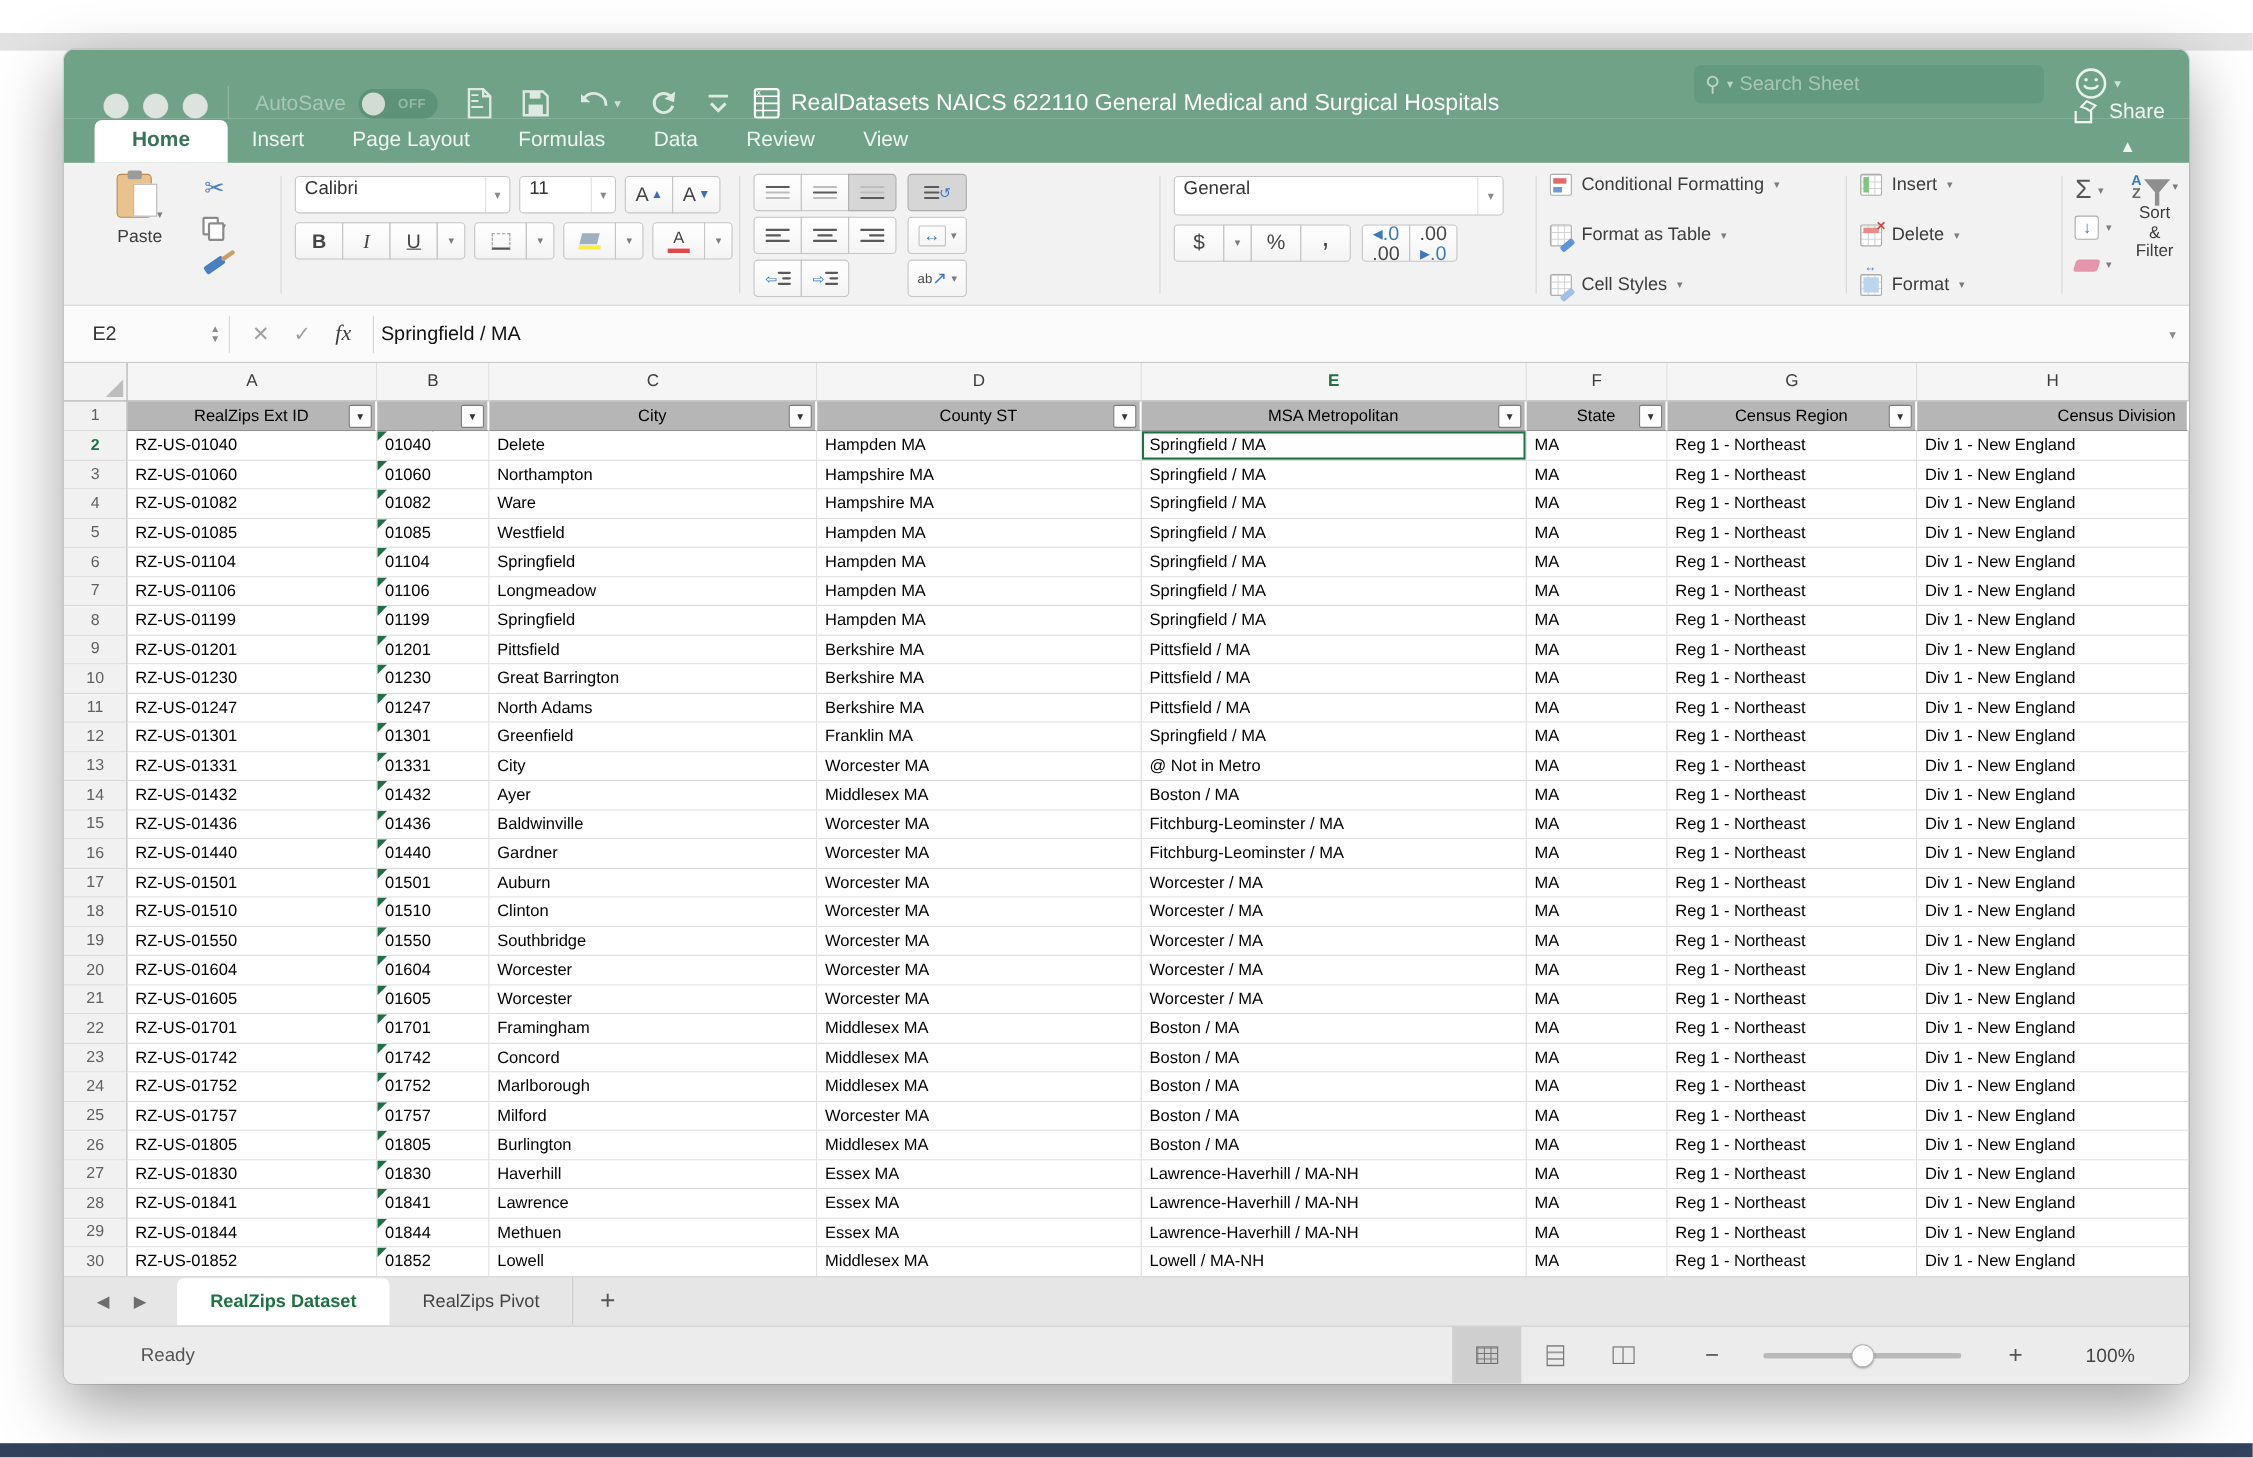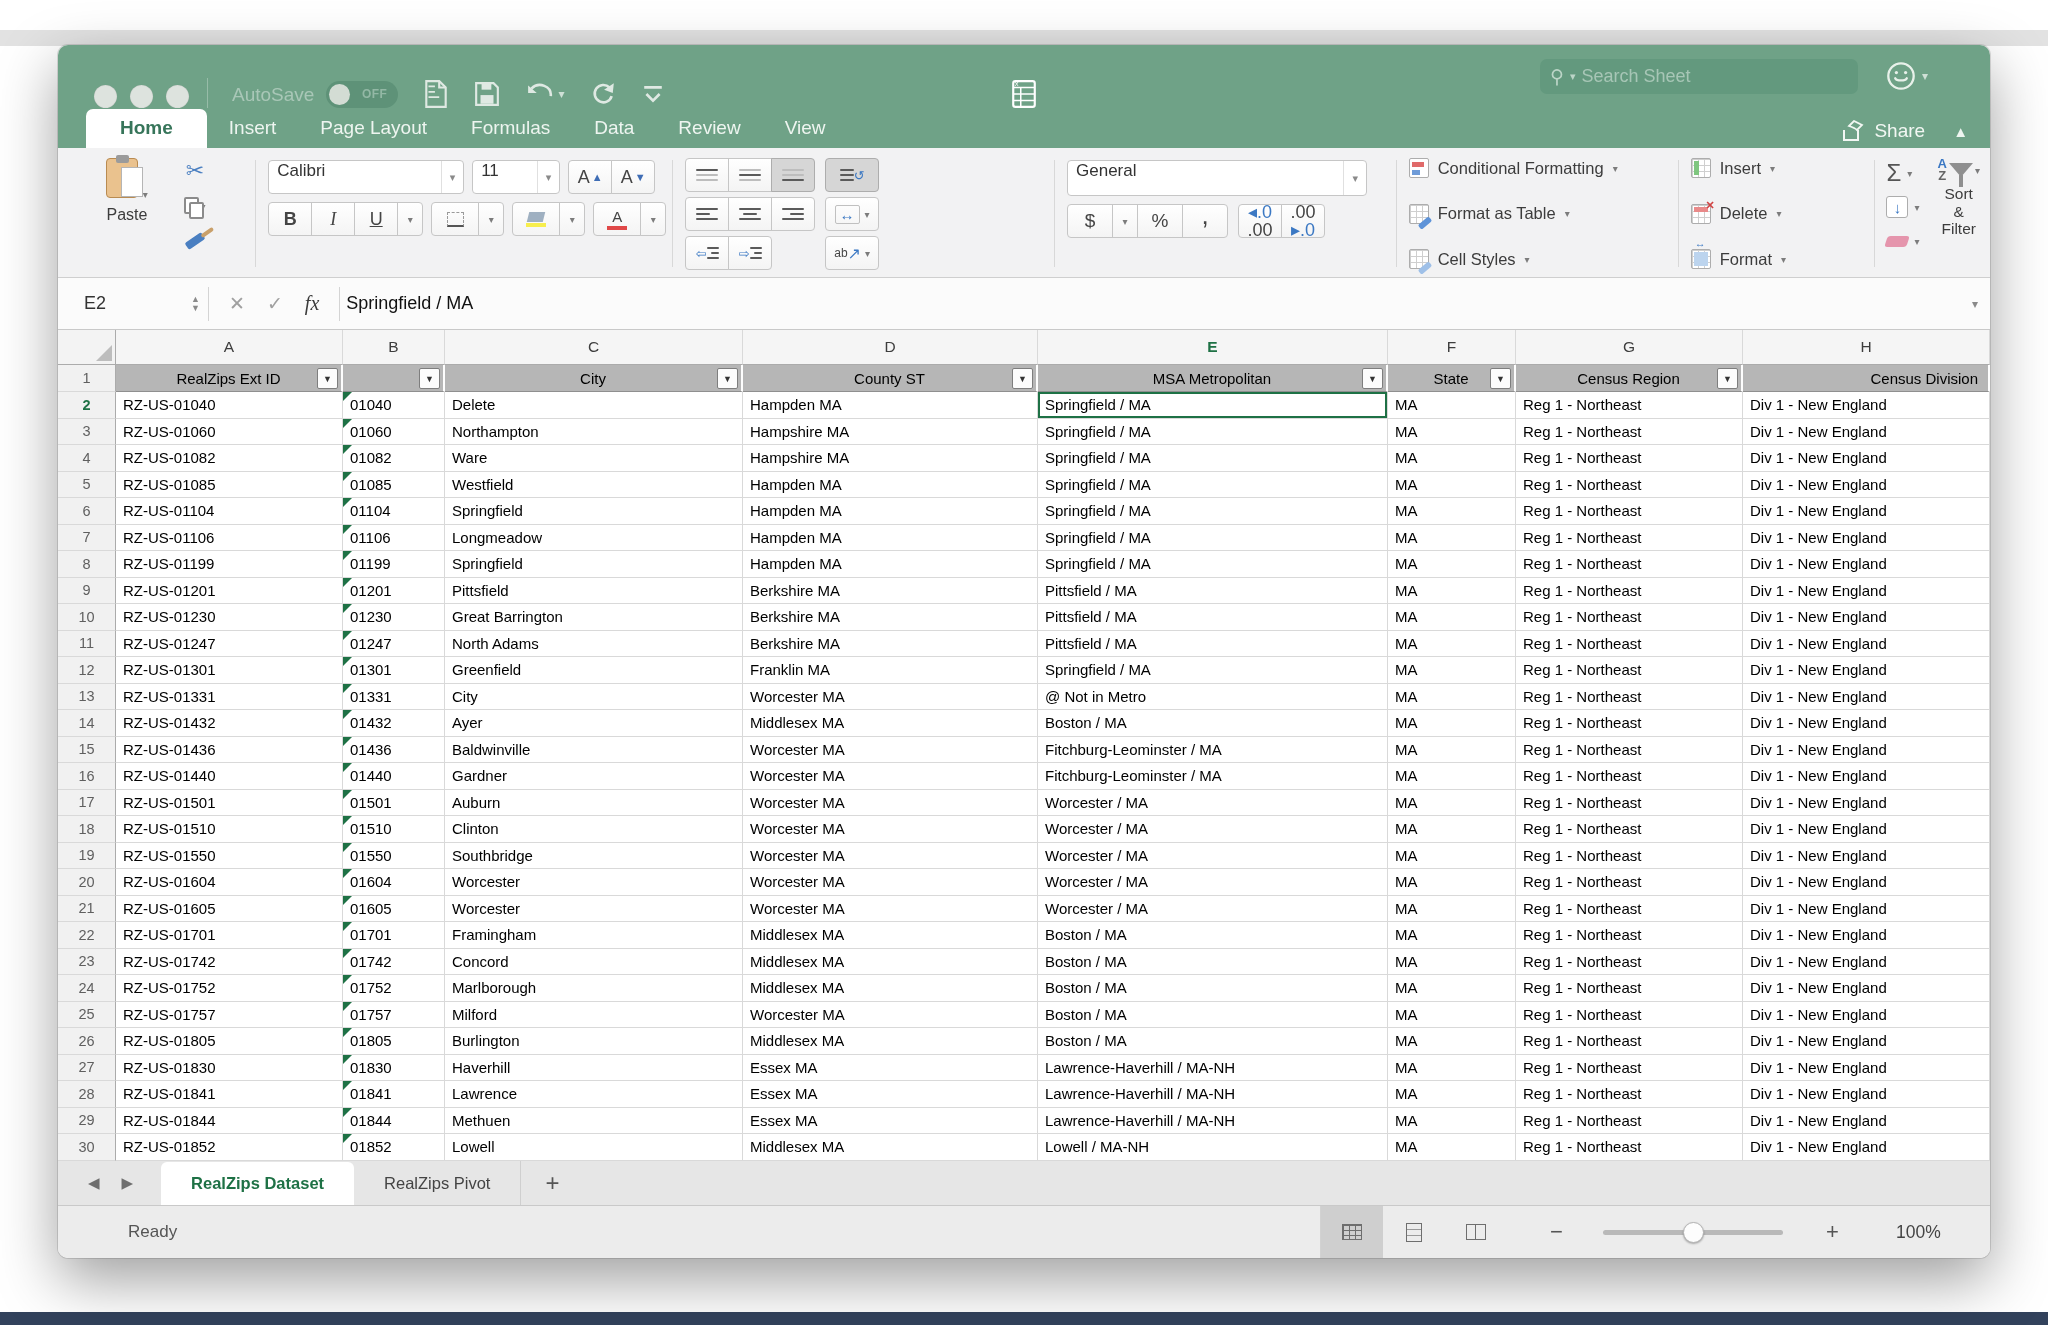--- a/index.html
+++ b/index.html
@@ -33,21 +33,21 @@
     background:#63997e; display:flex; align-items:center; padding:0 10px; gap:6px; }
   .search-box input { flex:1; border:none; outline:none; background:transparent; color:#dcebe2; font-size:18px; }
   .search-box input::placeholder { color:#a7c6b6; }
   .search-glyph { color:#bcd5c7; font-size:19px; }
   .smiley-wrap { position:absolute; right:62px; top:16px; display:flex; align-items:center; gap:6px; }
 
   
   .tabrow { position:relative; height:40px; background:#6fa287; display:flex; align-items:flex-end; padding-left:28px; }
   .rtab { color:#eef5f0; font-size:19px; padding:8px 22px 9px; }
   .rtab.active { background:#fff; color:#37755a; font-weight:bold; border-radius:7px 7px 0 0; padding:8px 34px 9px; }
-  .share-area { position:absolute; right:22px; bottom:6px; display:flex; align-items:center; gap:12px; color:#f2f7f3; font-size:19px; }
+  .share-area { position:absolute; right:22px; bottom:6px; display:flex; align-items:center; gap:12px; color:#f2f7f3; font-size:19px;flex-direction:column; }
   .share-chevron { font-size:15px; color:#eef5f0; margin-left:16px; }
 
   
   .ribbon { height:130px; background:#f2f2f3; border-bottom:1px solid #cfcfcf; display:flex; align-items:stretch; padding:8px 10px 6px 24px; }
   .vsep { width:1px; background:#d8d8d8; margin:4px 12px; }
   .rgroup { display:flex; }
   .btn { background:linear-gradient(#ffffff,#f4f4f4); border:1px solid #c6c6c6; border-radius:4px;
     display:flex; align-items:center; justify-content:center; color:#454545; }
   .btn.sel { background:#d6d6d6; border-color:#adadad; }
   .combo { background:#fff; border:1px solid #c6c6c6; border-radius:4px; display:flex; align-items:flex-start;
@@ -240,20 +240,21 @@
               <path d="M4 10l6 6 6-6" fill="none" stroke="#dfe9e3" stroke-width="2.4"></path>
             </svg>
         </span>
       </div>
       <div class="title-wrap">
         <svg width="24" height="28" viewBox="0 0 22 26">
             <rect x="1" y="1" width="20" height="24" rx="2" fill="none" stroke="#ffffff" stroke-width="2"></rect>
             <path d="M1 7h20M1 13h20M1 19h20M8 7v18" stroke="#ffffff" stroke-width="1.4"></path>
             <text x="2.5" y="6" font-size="7" fill="#ffffff" font-family="Liberation Sans, sans-serif">x</text>
           </svg>
+        <span class="doc-title">RealDatasets NAICS 622110 General Medical and Surgical Hospitals</span>
       </div>
       <div class="search-box">
         <span class="search-glyph">⚲</span>
         <span class="search-glyph" style="font-size:11px">▾</span>
         <input type="text" placeholder="Search Sheet" style="">
       </div>
       <div class="smiley-wrap">
         <svg width="30" height="30" viewBox="0 0 26 26">
             <circle cx="13" cy="13" r="11" fill="none" stroke="#e8f1ea" stroke-width="2"></circle>
             <circle cx="9" cy="10" r="1.4" fill="#e8f1ea"></circle>

